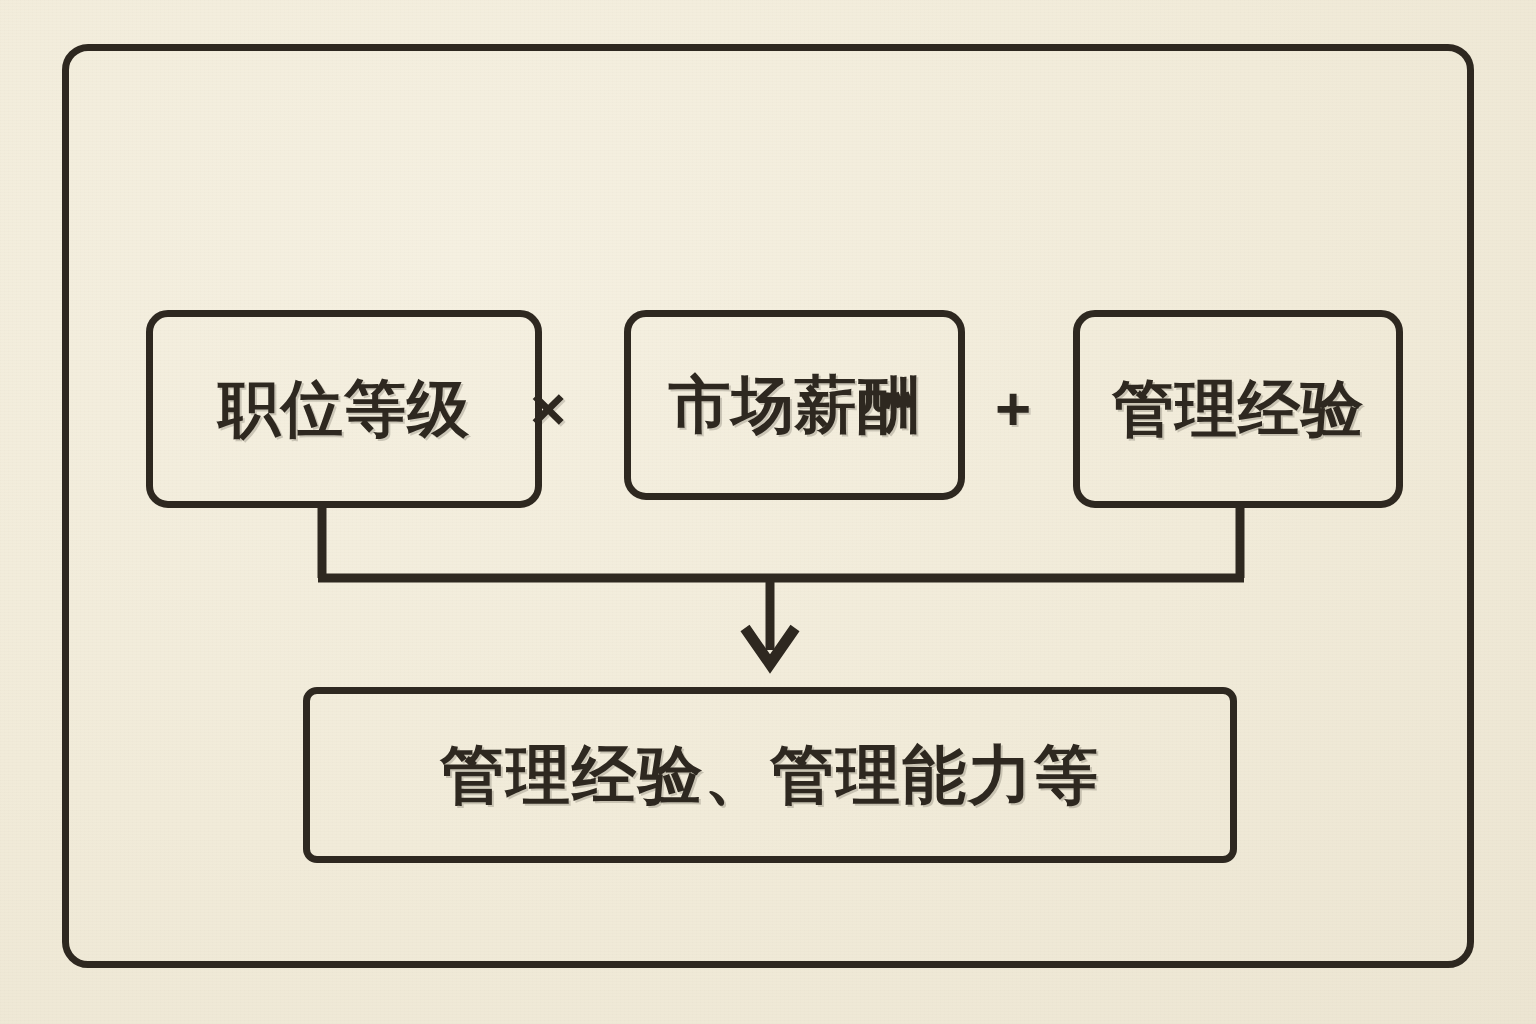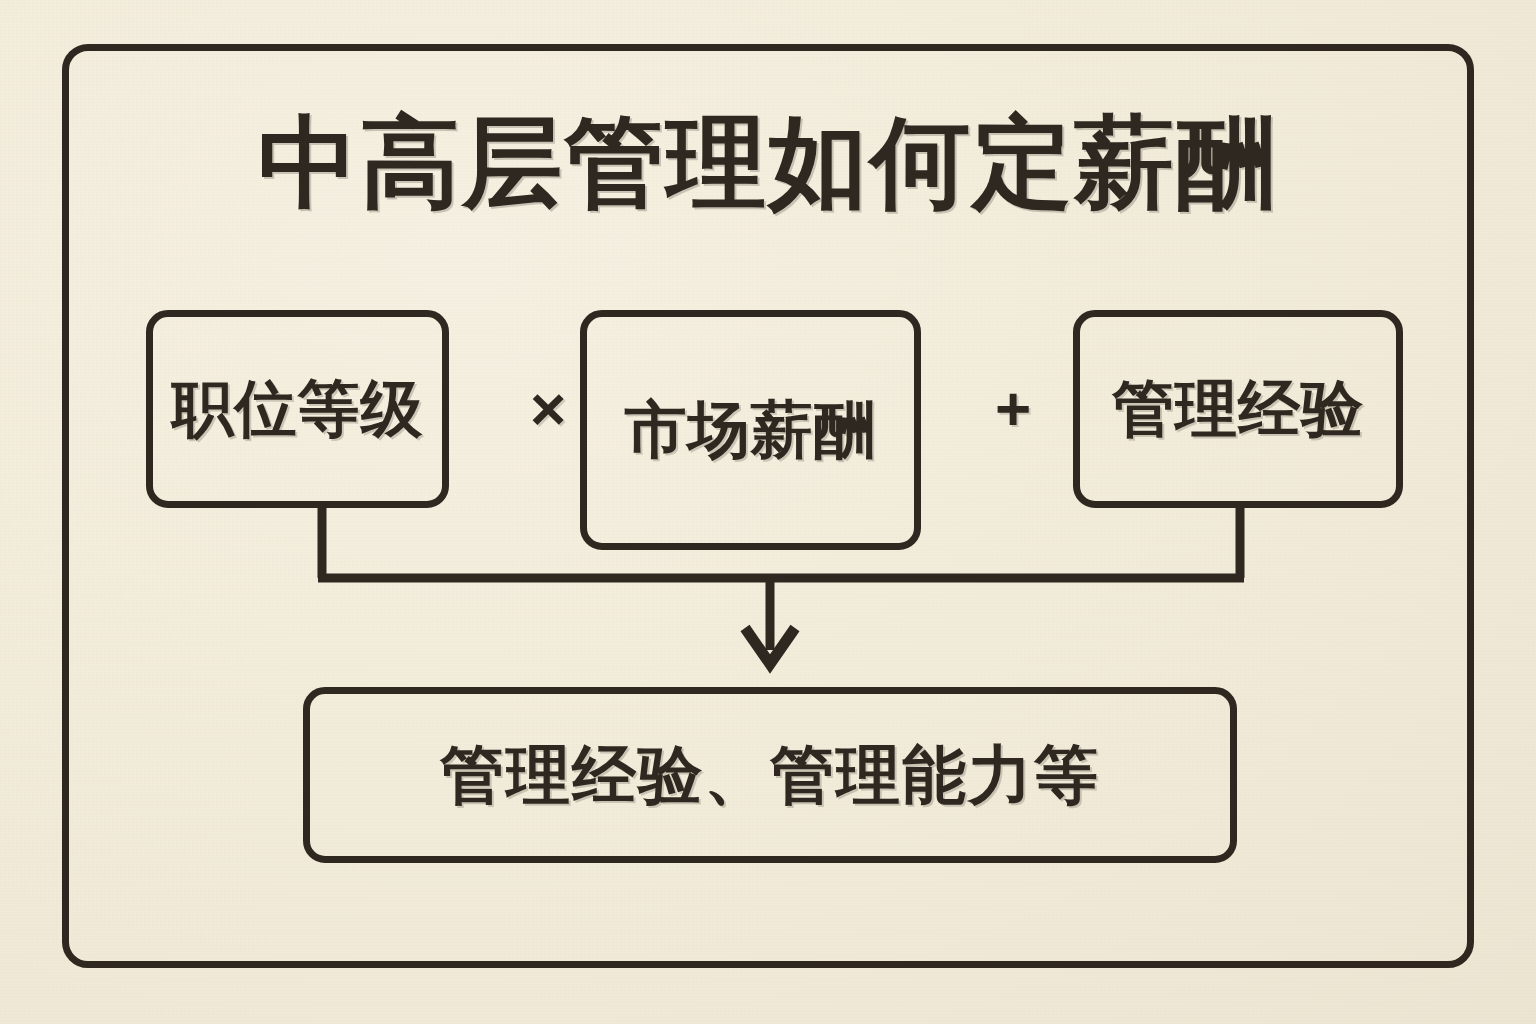--- a/index.html
+++ b/index.html
@@ -74,22 +74,22 @@
   }
   .term-label {
     font-size: 62px;
     font-weight: 700;
     color: #2e2820;
     letter-spacing: 1px;
     white-space: nowrap;
     text-shadow: 2px 2px 0 rgba(46,40,32,0.20);
   }
 
-  #box-position-grade { left: 146px;  top: 310px; width: 303px; height: 198px; }
-  #box-market-pay     { left: 580px;  top: 310px; width: 341px; height: 240px; }
+  #box-position-grade { left: 146px;  top: 310px; width: 396px; height: 198px; }
+  #box-market-pay     { left: 624px;  top: 310px; width: 341px; height: 190px; }
   #box-personal-contribution { left: 1073px; top: 310px; width: 330px; height: 198px; }
 
   .operator {
     position: absolute;
     color: #2e2820;
     font-size: 62px;
     font-weight: 700;
     line-height: 1;
     text-align: center;
     text-shadow: 2px 2px 0 rgba(46,40,32,0.18);
@@ -107,21 +107,21 @@
 
   
   #box-result {
     position: absolute;
     left: 303px;
     top: 687px;
     width: 934px;
     height: 176px;
     box-sizing: border-box;
     border: 7px solid #2e2820;
-    border-radius: 22px;
+    border-radius: 14px;
     display: flex;
     align-items: center;
     justify-content: center;
   }
   #result-label {
     font-size: 64px;
     font-weight: 700;
     color: #2e2820;
     letter-spacing: 2px;
     white-space: nowrap;
@@ -130,21 +130,20 @@
 </style>
 </head>
 <body>
 
 <div id="canvas">
 
   <div id="grain"></div>
 
   <div id="outer-frame"></div>
 
-  <div id="page-title">中高层管理如何定薪酬</div>
 
   <div class="term-box" id="box-position-grade">
     <span class="term-label">职位等级</span>
   </div>
 
   <div class="operator" id="operator-multiply">×</div>
 
   <div class="term-box" id="box-market-pay">
     <span class="term-label">市场薪酬</span>
   </div>

